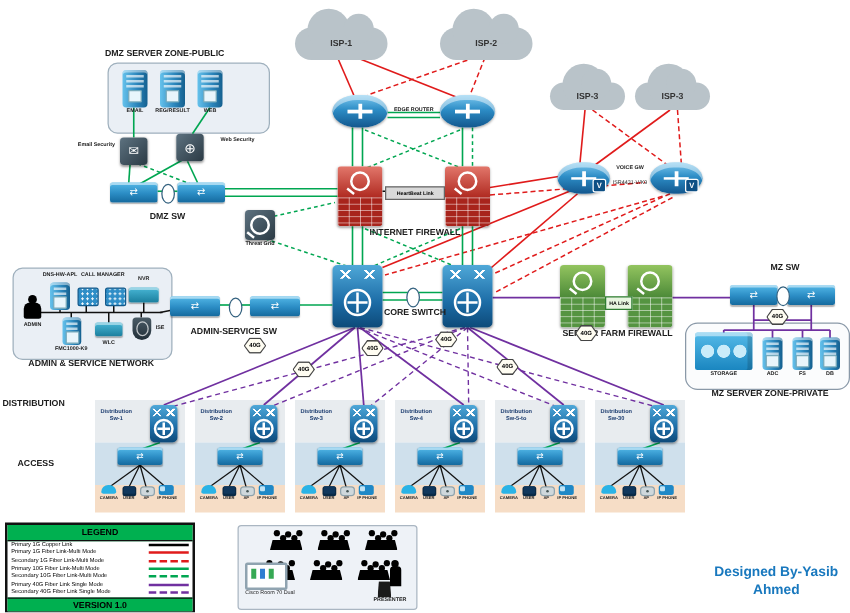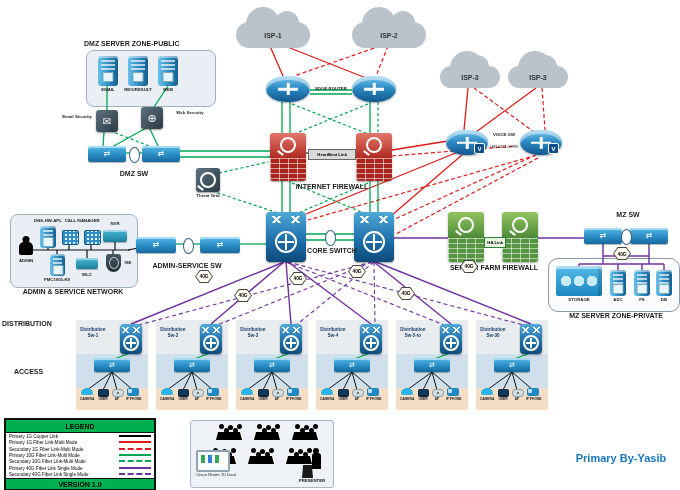--- a/index.html
+++ b/index.html
@@ -601,16 +601,17 @@
   <div class="cluster" style="left:248px;top:448px;width:26px;height:16px;"></div>
   <div class="cluster" style="left:286px;top:448px;width:26px;height:16px;"></div>
   <div class="monitor" style="left:196px;top:450px;width:30px;height:18px;"></div>
   <div class="lbl tiny" style="left:188px;top:472px;width:56px;font-weight:normal;">Cisco Room 70 Dual</div>
   <div class="presenter" style="left:302px;top:448px;width:20px;height:30px;">
       <span class="podium"></span>
     </div>
   <div class="lbl tiny" style="left:290px;top:478px;width:44px;">PRESENTER</div>
 
   <div class="credit">
-    <div>Primary By-Yasib</div>
+    <div>Designed By-Yasib</div>
+    <div>Ahmed</div>
   </div>
 
 </div>
 
 </body></html>

